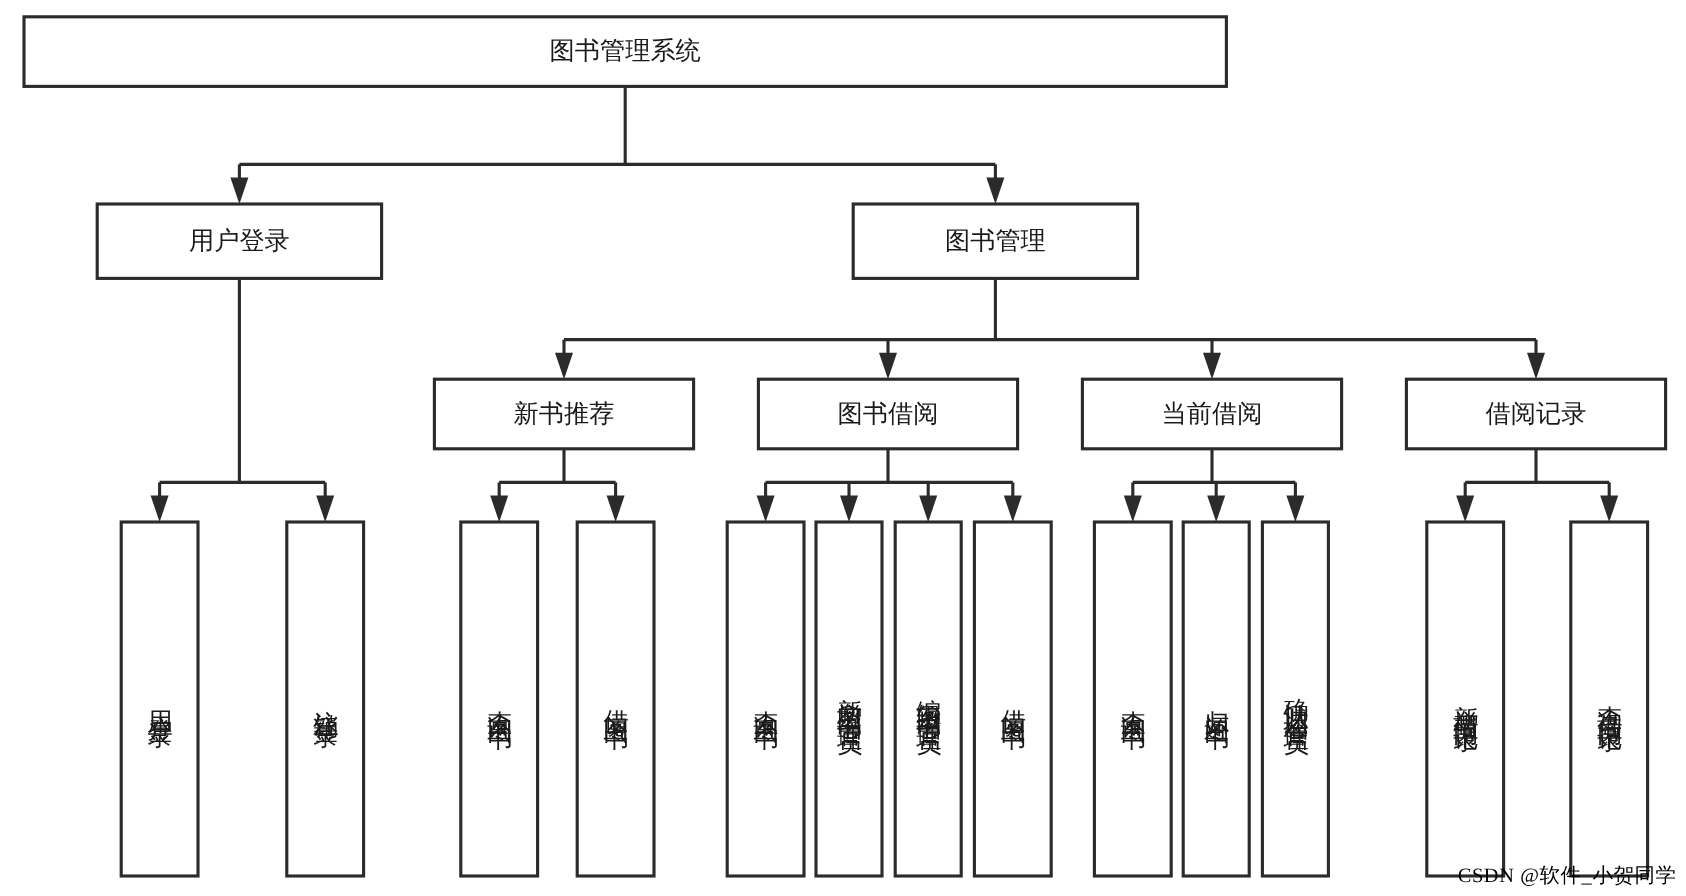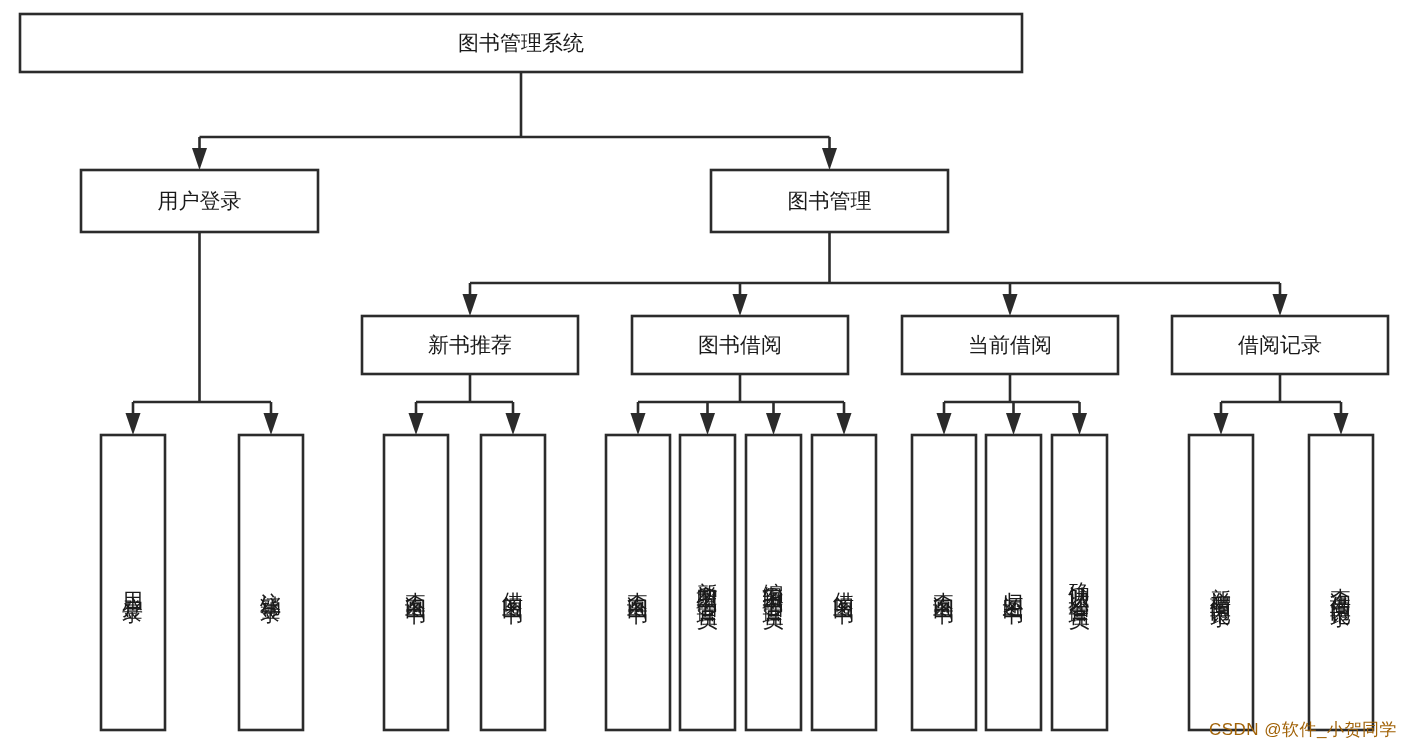--- a/index.html
+++ b/index.html
@@ -62,23 +62,23 @@
     position: absolute;
     display: flex;
     align-items: center;
     justify-content: center;
     pointer-events: none;
   }
   #watermark {
     position: absolute;
     right: 8px;
     bottom: 6px;
-    font-family: Liberation Sans, sans-serif;
+    font-family: Liberation Serif, serif;
     font-size: 17px;
-    color: #a16207;
+    color: #000000;
     letter-spacing: 0.5px;
     white-space: nowrap;
     margin-top: 12px;
   }
 </style>
 </head>
 <body>
 
 <div id="diagram-root">
   <svg id="flow-svg" viewBox="0 0 1405 747" preserveAspectRatio="none" xmlns="http://www.w3.org/2000/svg">

